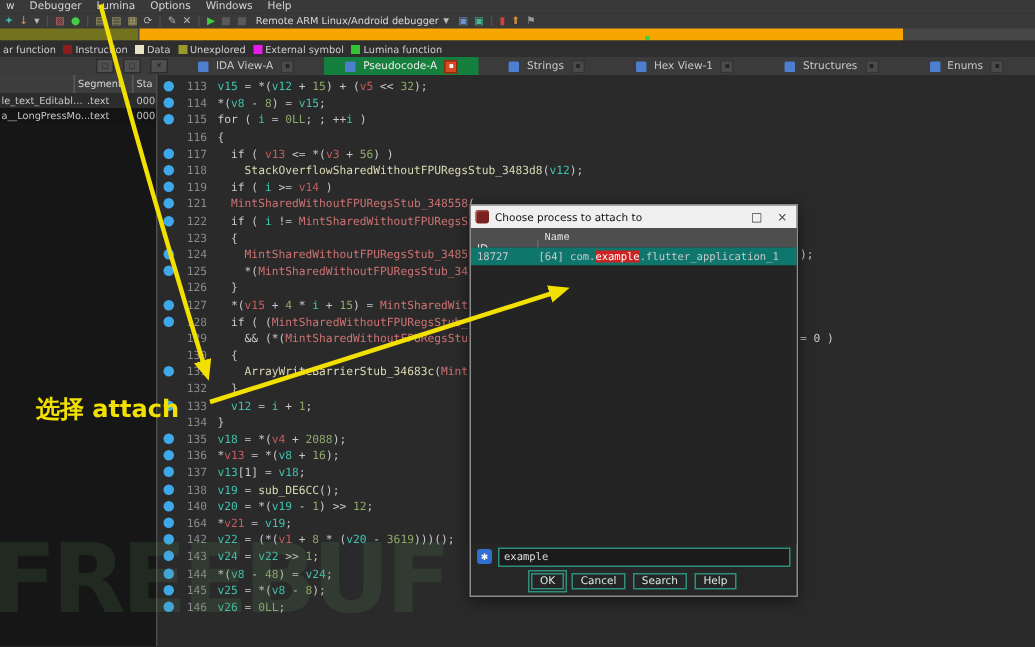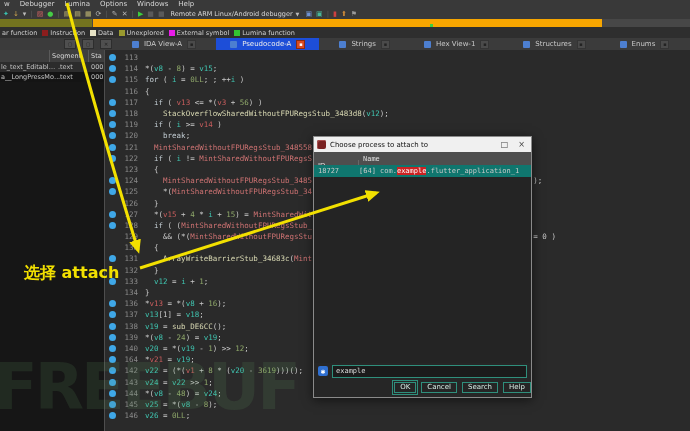--- a/index.html
+++ b/index.html
@@ -23,21 +23,21 @@
   #legend{position:absolute;top:27px;left:0;right:0;height:11px;background:#2e2e2e;display:flex;
           align-items:center;gap:5px;padding-left:2px;font-size:6.5px;color:#cfcfcf;z-index:5;}
   .chip{width:6px;height:6px;display:inline-block;flex:none;}
   .legend-item{display:flex;align-items:center;gap:2px;}
 
   #tabrow{position:absolute;top:38px;left:0;right:0;height:12px;background:#3b3b3b;display:flex;
           align-items:center;gap:6px;padding-left:64px;font-size:7px;color:#c9c9c9;overflow:hidden;z-index:5;}
   .winbtn{width:10px;height:8px;background:#4f4f4f;border:1px solid #2d2d2d;color:#1d1d1d;font-size:5px;
           display:flex;align-items:center;justify-content:center;flex:none;}
   .tab{display:flex;align-items:center;gap:5px;padding:0 14px;height:12px;flex:none;}
-  .tab.active{background:#1d4ed8;color:#ececec;}
+  .tab.active{background:#15803d;color:#ececec;}
   .tab-icon{width:7px;height:7px;background:#4d7fd0;border-radius:1px;flex:none;}
   .tab-close{width:7px;height:7px;background:#4a4a4a;border:1px solid #343434;color:#222;font-size:5px;
              display:flex;align-items:center;justify-content:center;flex:none;}
   .tab.active .tab-close{background:#d84a22;border-color:#8a2a10;color:#fff;}
 
   
   #funcpanel{position:absolute;left:0;top:50px;width:104px;bottom:0;background:#161616;
              border-right:1px solid #4e4e4e;overflow:hidden;z-index:4;}
   .fp-head{height:12px;background:#3e3e3e;position:relative;font-size:6.5px;color:#d8d8d8;}
   .fp-head span{position:absolute;top:2px;}
@@ -75,21 +75,21 @@
   .dlg-row{height:12px;background:#0f766e;display:flex;align-items:center;
            font-family:"DejaVu Sans Mono",monospace;font-size:7px;color:#c9c9c9;flex:none;white-space:nowrap;}
   .p-id{width:41px;padding-left:4px;flex:none;}
   .hl{background:#cc2222;color:#fff;}
   .dlg-list{flex:1;background:#242424;}
   .dlg-search{height:16px;display:flex;align-items:center;gap:4px;padding:0 4px;flex:none;}
   .s-ic{width:10px;height:10px;background:#2f6fd0;border-radius:2px;flex:none;color:#fff;font-size:6px;
         display:flex;align-items:center;justify-content:center;}
   .s-in{flex:1;height:11px;background:#1b1b1b;border:1px solid #2f8f7c;color:#ddd;font-size:7px;
         font-family:"DejaVu Sans Mono",monospace;padding:0 3px;outline:none;}
-  .dlg-btns{height:16px;display:flex;gap:5px;justify-content:flex-end;align-items:center;flex:none;padding-bottom:2px;}
+  .dlg-btns{height:16px;display:flex;gap:5px;justify-content:center;align-items:center;flex:none;padding-bottom:2px;}
   .dlg-b{min-width:22px;height:11px;background:#252525;border:1px solid #2f8f7c;color:#d5ece5;font-size:7px;
          display:flex;align-items:center;justify-content:center;padding:0 5px;box-sizing:border-box;}
   .dlg-b.ok{outline:1px solid #2f8f7c;outline-offset:1px;}
 
   
   #watermark{position:absolute;left:-6px;top:350px;font-size:64px;font-weight:bold;
              color:rgba(96,150,96,0.16);z-index:45;letter-spacing:-3px;pointer-events:none;}
   #annotation{position:absolute;left:24px;top:263px;font-size:16px;font-weight:bold;color:#f2e000;
               z-index:55;white-space:nowrap;}
   #arrows{position:absolute;left:0;top:0;z-index:60;pointer-events:none;}
@@ -223,20 +223,21 @@
         <span class="fr-start">000</span>
       </div>
     </div>
 </div>
 
 <div id="codearea">
   <div id="codelines">
       <div class="code-line">
         <span class="bp-dot"></span>
         <span class="line-num">113</span>
+        <span class="line-code"><span class="c-t">v15</span><span class="c-w"> = *(</span><span class="c-t">v12</span><span class="c-w"> + </span><span class="c-n">15</span><span class="c-w">) + (</span><span class="c-r">v5</span><span class="c-w"> &lt;&lt; </span><span class="c-n">32</span><span class="c-w">);</span></span>
       </div>
       <div class="code-line">
         <span class="bp-dot"></span>
         <span class="line-num">114</span>
         <span class="line-code"><span class="c-w">*(</span><span class="c-t">v8</span><span class="c-w"> - </span><span class="c-n">8</span><span class="c-w">) = </span><span class="c-t">v15</span><span class="c-w">;</span></span>
       </div>
       <div class="code-line">
         <span class="bp-dot"></span>
         <span class="line-num">115</span>
         <span class="line-code"><span class="c-k">for</span><span class="c-w"> ( </span><span class="c-t">i</span><span class="c-w"> = </span><span class="c-n">0LL</span><span class="c-w">; ; ++</span><span class="c-t">i</span><span class="c-w"> )</span></span>
@@ -256,25 +257,20 @@
         <span class="line-num">118</span>
         <span class="line-code"><span class="c-w">    </span><span class="c-f">StackOverflowSharedWithoutFPURegsStub_3483d8</span><span class="c-w">(</span><span class="c-t">v12</span><span class="c-w">);</span></span>
       </div>
       <div class="code-line">
         <span class="bp-dot"></span>
         <span class="line-num">119</span>
         <span class="line-code"><span class="c-w">  </span><span class="c-k">if</span><span class="c-w"> ( </span><span class="c-t">i</span><span class="c-w"> &gt;= </span><span class="c-r">v14</span><span class="c-w"> )</span></span>
       </div>
       <div class="code-line">
         <span class="bp-dot"></span>
-        <span class="line-num">120</span>
-        <span class="line-code"><span class="c-w">    </span><span class="c-k">break</span><span class="c-w">;</span></span>
-      </div>
-      <div class="code-line">
-        <span class="bp-dot"></span>
         <span class="line-num">121</span>
         <span class="line-code"><span class="c-w">  </span><span class="c-m">MintSharedWithoutFPURegsStub_348558</span><span class="c-w">(</span></span>
       </div>
       <div class="code-line">
         <span class="bp-dot"></span>
         <span class="line-num">122</span>
         <span class="line-code"><span class="c-w">  </span><span class="c-k">if</span><span class="c-w"> ( </span><span class="c-t">i</span><span class="c-w"> != </span><span class="c-m">MintSharedWithoutFPURegsS</span></span>
       </div>
       <div class="code-line">
         <span class="bp-dot off"></span>
@@ -331,37 +327,37 @@
         <span class="line-num">133</span>
         <span class="line-code"><span class="c-w">  </span><span class="c-t">v12</span><span class="c-w"> = </span><span class="c-t">i</span><span class="c-w"> + </span><span class="c-n">1</span><span class="c-w">;</span></span>
       </div>
       <div class="code-line">
         <span class="bp-dot off"></span>
         <span class="line-num">134</span>
         <span class="line-code"><span class="c-w">}</span></span>
       </div>
       <div class="code-line">
         <span class="bp-dot"></span>
+        <span class="line-num">135</span>
+        <span class="line-code"><span class="c-t">v18</span><span class="c-w"> = *(</span><span class="c-r">v4</span><span class="c-w"> + </span><span class="c-n">2088</span><span class="c-w">);</span></span>
+      </div>
+      <div class="code-line">
+        <span class="bp-dot"></span>
         <span class="line-num">136</span>
         <span class="line-code"><span class="c-w">*</span><span class="c-r">v13</span><span class="c-w"> = *(</span><span class="c-t">v8</span><span class="c-w"> + </span><span class="c-n">16</span><span class="c-w">);</span></span>
       </div>
       <div class="code-line">
         <span class="bp-dot"></span>
         <span class="line-num">137</span>
         <span class="line-code"><span class="c-t">v13</span><span class="c-w">[1] = </span><span class="c-t">v18</span><span class="c-w">;</span></span>
       </div>
       <div class="code-line">
         <span class="bp-dot"></span>
         <span class="line-num">138</span>
         <span class="line-code"><span class="c-t">v19</span><span class="c-w"> = </span><span class="c-f">sub_DE6CC</span><span class="c-w">();</span></span>
-      </div>
-      <div class="code-line">
-        <span class="bp-dot"></span>
-        <span class="line-num">139</span>
-        <span class="line-code"><span class="c-w">*(</span><span class="c-t">v8</span><span class="c-w"> - </span><span class="c-n">24</span><span class="c-w">) = </span><span class="c-t">v19</span><span class="c-w">;</span></span>
       </div>
       <div class="code-line">
         <span class="bp-dot"></span>
         <span class="line-num">140</span>
         <span class="line-code"><span class="c-t">v20</span><span class="c-w"> = *(</span><span class="c-t">v19</span><span class="c-w"> - </span><span class="c-n">1</span><span class="c-w">) &gt;&gt; </span><span class="c-n">12</span><span class="c-w">;</span></span>
       </div>
       <div class="code-line">
         <span class="bp-dot"></span>
         <span class="line-num">164</span>
         <span class="line-code"><span class="c-w">*</span><span class="c-r">v21</span><span class="c-w"> = </span><span class="c-t">v19</span><span class="c-w">;</span></span>

